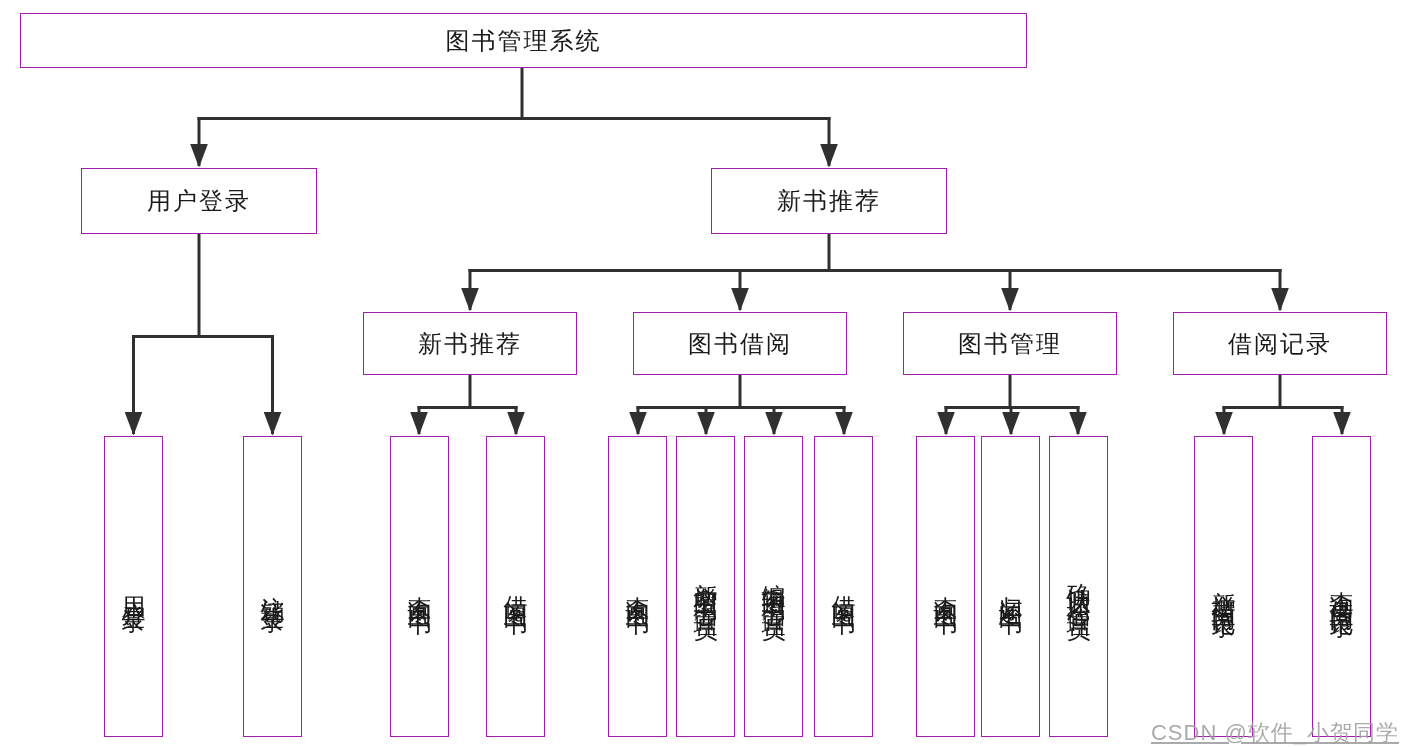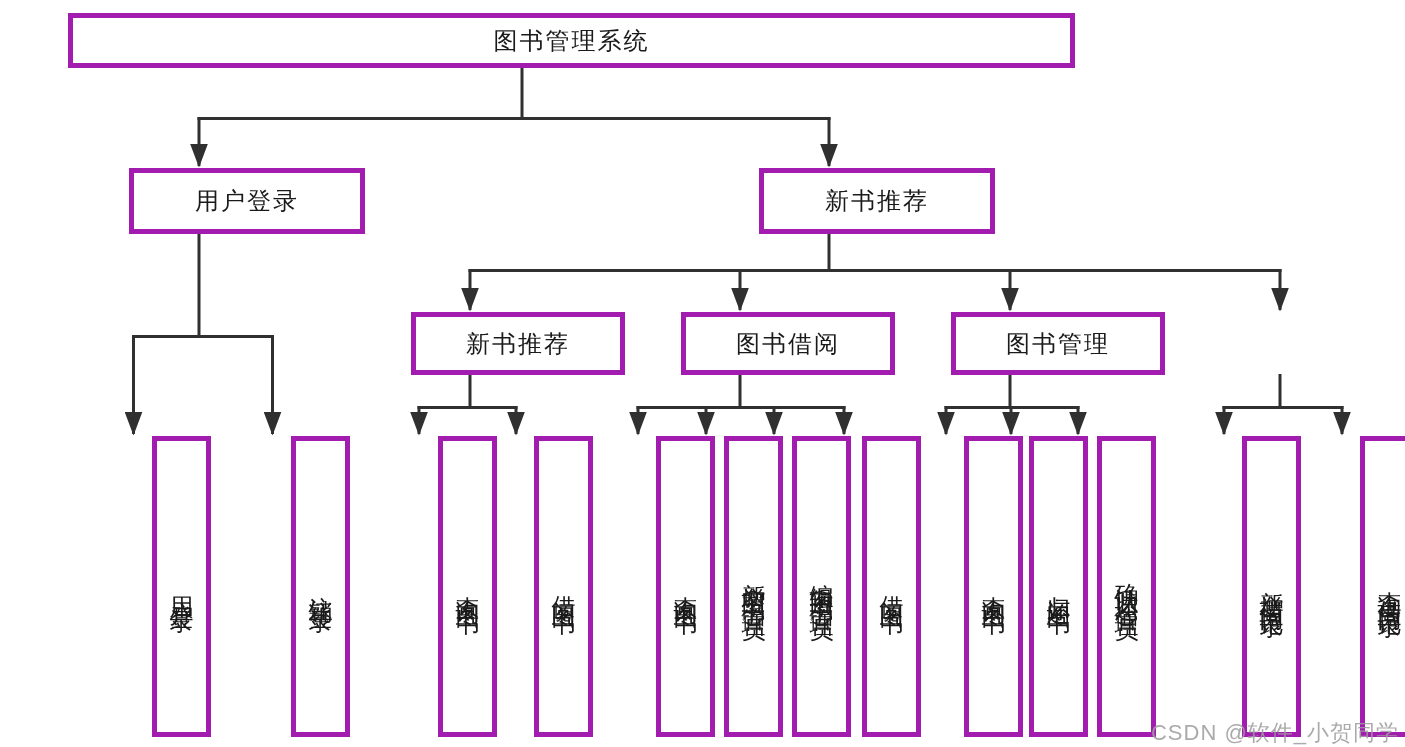--- a/index.html
+++ b/index.html
@@ -8,28 +8,27 @@
     width: 1405px;
     height: 747px;
     background: #ffffff;
     font-family: "Liberation Sans", sans-serif;
     overflow: hidden;
   }
   .wires { position: absolute; left: 0; top: 0; z-index: 0; }
   .box {
     position: absolute;
     box-sizing: border-box;
-    border: 5px solid #a21caf;
+    border: 1px solid #a21caf;
     background: #ffffff;
     display: flex;
     align-items: center;
     justify-content: center;
     color: #1a1a1a;
     z-index: 1;
-    margin-left: 48px;
   }
   .h  { font-size: 24px; letter-spacing: 2px; white-space: nowrap; }
   .leaf {
     writing-mode: vertical-rl;
     text-orientation: mixed;
     font-size: 24px;
     letter-spacing: 5px;
     line-height: 1;
     padding: 6px 0;
   }
@@ -53,20 +52,21 @@
   .lf13 { left: 1312px; }
   .watermark {
     position: absolute;
     right: 6px;
     top: 718px;
     z-index: 2;
     font-size: 22px;
     color: rgba(158, 158, 158, 0.88);
     letter-spacing: 1px;
     white-space: nowrap;
+    text-decoration: underline;
   }
 </style>
 </head>
 <body>
 
 <div class="canvas">
 
   <svg class="wires" width="1405" height="747" viewBox="0 0 1405 747">
     <defs>
       <marker id="ah" viewBox="0 0 8 6" refX="7.5" refY="3" markerWidth="8" markerHeight="6" orient="auto" markerUnits="strokeWidth">
@@ -129,20 +129,23 @@
 
   <div class="box n-l3 n-l3a h">
     <span>新书推荐</span>
   </div>
   <div class="box n-l3 n-l3b h">
     <span>图书借阅</span>
   </div>
   <div class="box n-l3 n-l3c h">
     <span>图书管理</span>
   </div>
+  <div class="box n-l3 n-l3d h">
+    <span>借阅记录</span>
+  </div>
 
   <div class="box lf lf1 leaf">
     <span>用户登录</span>
   </div>
   <div class="box lf lf2 leaf">
     <span>注销登录</span>
   </div>
   <div class="box lf lf3 leaf">
     <span>查询图书</span>
   </div>

